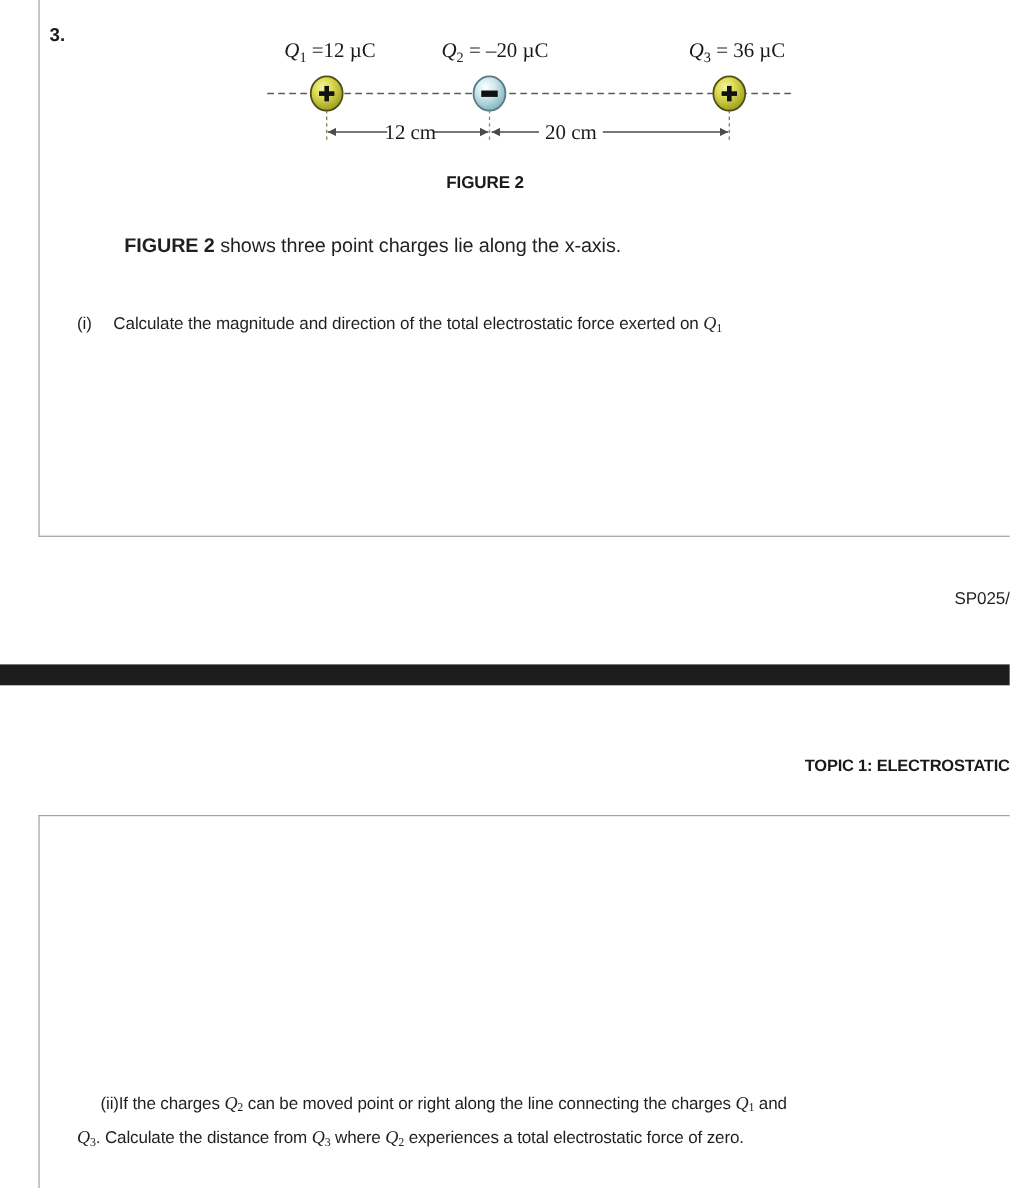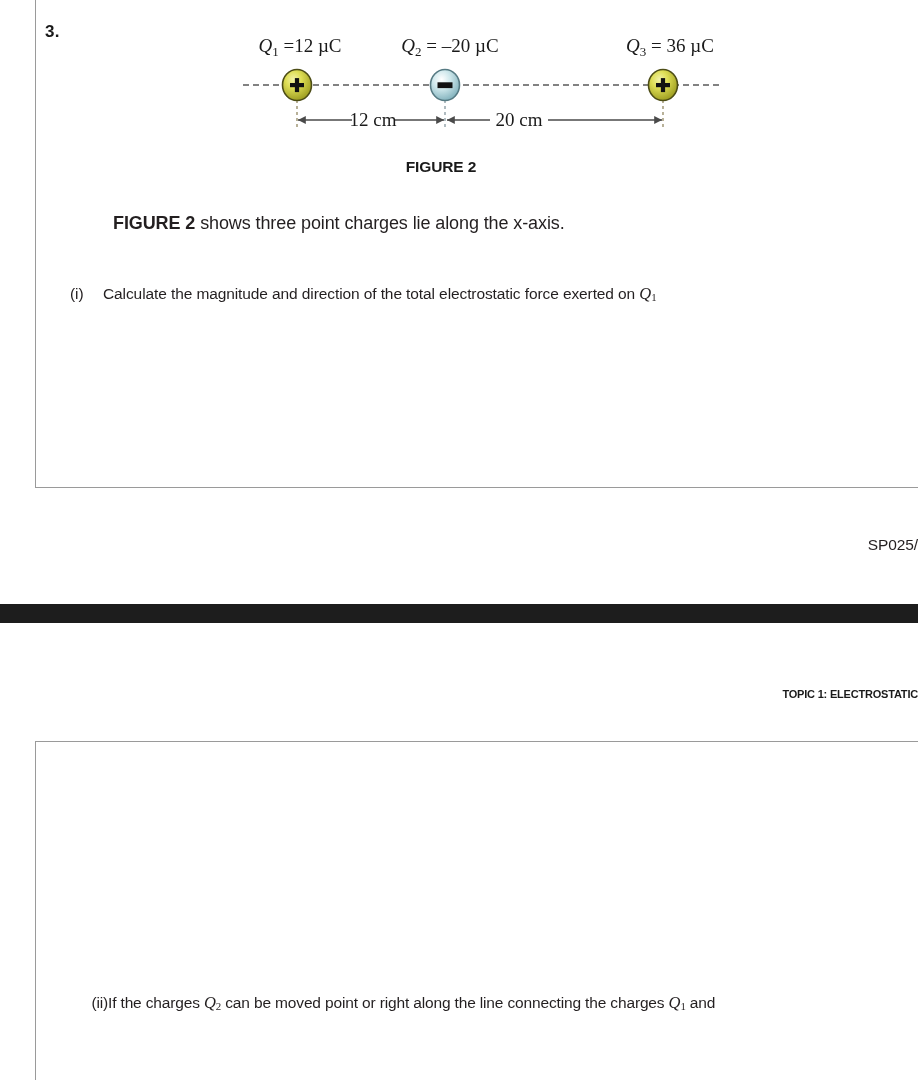--- a/index.html
+++ b/index.html
@@ -121,21 +121,21 @@
     width: 918px;
     height: 19px;
     background: #1d1d1d;
   }
 
   
   .topic-header {
     position: absolute;
     right: 0px;
     top: 688px;
-    font-size: 11px;
+    font-size: 15px;
     font-weight: bold;
     letter-spacing: -0.2px;
     color: #1a1a1a;
     white-space: nowrap;
     text-align: right;
   }
 
   
   .page-block-two {
     position: absolute;
@@ -257,14 +257,18 @@
 
 <div class="topic-header">TOPIC 1: ELECTROSTATIC</div>
 
 <div class="page-block-two"></div>
 
 <div class="part-ii">
   <span class="lbl">(ii)</span><span>If the charges</span>
   <span class="mv"><span>Q</span><sub>2</sub></span>
   <span>can be moved point or right along the line connecting the charges</span>
   <span class="mv"><span>Q</span><sub>1</sub></span>
-  <span>and</span>
+  <span>and</span><span class="line2"><span class="mv"><span>Q</span><sub>3</sub></span><span>. Calculate the distance from</span>
+  <span class="mv"><span>Q</span><sub>3</sub></span>
+  <span>where</span>
+  <span class="mv"><span>Q</span><sub>2</sub></span>
+  <span>experiences a total electrostatic force of zero.</span></span>
 </div>
 
 </body></html>

